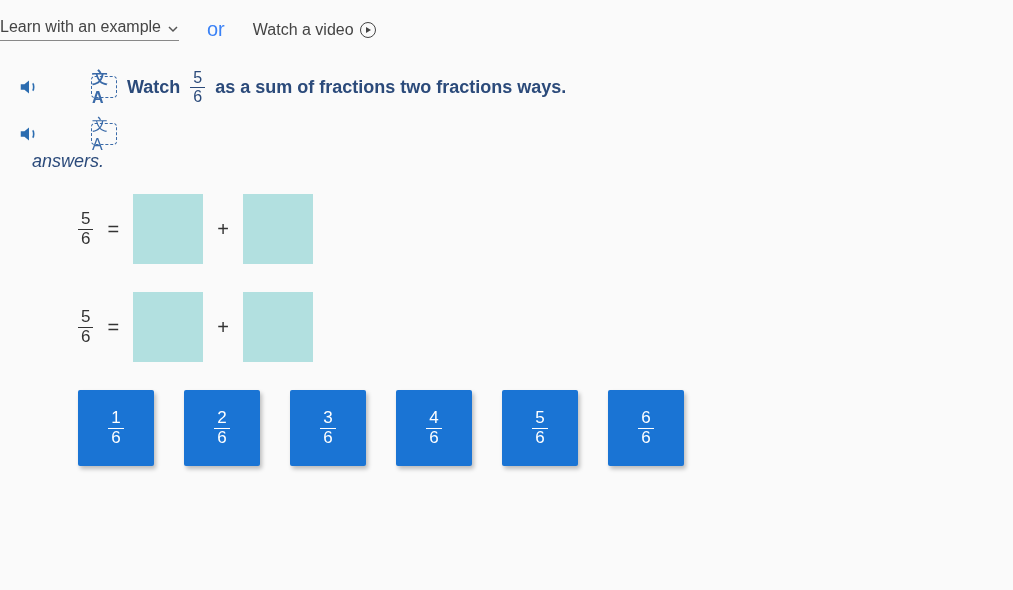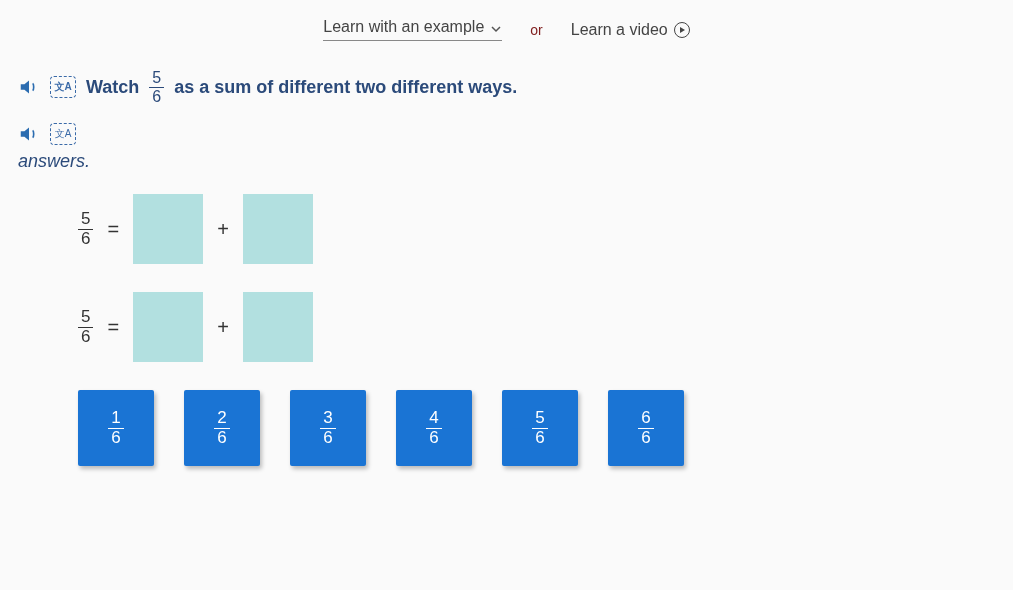--- a/index.html
+++ b/index.html
@@ -7,37 +7,37 @@
       font-family: -apple-system, BlinkMacSystemFont, "Segoe UI", Arial, sans-serif;
       background: #fafafa;
       width: 1013px;
       height: 590px;
       overflow: hidden;
       color: #333;
     }
     .header-links {
       display: flex;
       align-items: center;
-      justify-content: center;
+      justify-content: flex-start;
       gap: 28px;
       padding: 18px 0 14px;
       font-size: 16px;
       color: #444;
     }
     .header-link {
       display: inline-flex;
       align-items: center;
       gap: 6px;
       cursor: pointer;
     }
     .header-link.underlined {
       border-bottom: 1px solid #888;
       padding-bottom: 4px;
     }
-    .or-text { color: #7f1d1d; font-size: 14px; }
+    .or-text { color: #3b82f6; font-size: 20px; }
     .chevron-down {
       width: 12px; height: 12px;
       display: inline-block;
     }
     .chevron-down svg { width: 100%; height: 100%; }
     .play-circle {
       width: 16px; height: 16px;
       border: 1.5px solid #444;
       border-radius: 50%;
       display: inline-flex;
@@ -68,40 +68,41 @@
       gap: 10px;
       font-size: 18px;
       color: #2b4a7a;
       font-style: italic;
       margin-bottom: 6px;
     }
     .note-continue {
       font-size: 18px;
       color: #2b4a7a;
       font-style: italic;
-      margin-left: 0;
+      margin-left: 14px;
       margin-bottom: 22px;
     }
     .sound-icon {
       width: 22px; height: 22px;
       flex-shrink: 0;
       cursor: pointer;
     }
     .translate-icon {
       width: 26px; height: 22px;
       flex-shrink: 0;
       border: 1.5px dashed #3a6aa8;
       border-radius: 4px;
       display: inline-flex;
       align-items: center;
       justify-content: center;
-      font-size: 10px;
+      font-size: 16px;
       color: #3a6aa8;
       cursor: pointer;
       font-style: normal;
+      margin-left: 41px;
     }
     .fraction {
       display: inline-flex;
       flex-direction: column;
       align-items: center;
       font-size: 16px;
       line-height: 1.1;
       font-style: normal;
       font-weight: 500;
       vertical-align: middle;
@@ -150,41 +151,41 @@
   <span class="header-link underlined">
     <span>Learn with an example</span>
     <span class="chevron-down">
       <svg viewBox="0 0 12 12">
           <path d="M2 4 L6 8 L10 4" stroke="#555" stroke-width="1.5" fill="none"></path>
         </svg>
     </span>
   </span>
   <span class="or-text">or</span>
   <span class="header-link">
-    <span>Learn a video</span>
+    <span>Watch a video</span>
     <span class="play-circle"></span>
   </span>
 </div>
 
 <div class="content">
 
   <div class="prompt-row">
     <span class="sound-icon">
       <svg viewBox="0 0 24 24">
           <path d="M3 9v6h4l5 4V5L7 9H3z" fill="#2b6cb0"></path>
           <path d="M16 8c1.5 1 1.5 7 0 8" stroke="#2b6cb0" stroke-width="1.8" fill="none"></path>
         </svg>
     </span>
     <span class="translate-icon">文A</span>
     <span>Watch</span>
     <span class="fraction">
       <span class="num">5</span>
       <span class="den">6</span>
     </span>
-    <span>as a sum of different two different ways.</span>
+    <span>as a sum of fractions two fractions ways.</span>
   </div>
 
   <div class="note-row">
     <span class="sound-icon">
       <svg viewBox="0 0 24 24">
           <path d="M3 9v6h4l5 4V5L7 9H3z" fill="#2b6cb0"></path>
           <path d="M16 8c1.5 1 1.5 7 0 8" stroke="#2b6cb0" stroke-width="1.8" fill="none"></path>
         </svg>
     </span>
     <span class="translate-icon">文A</span>

